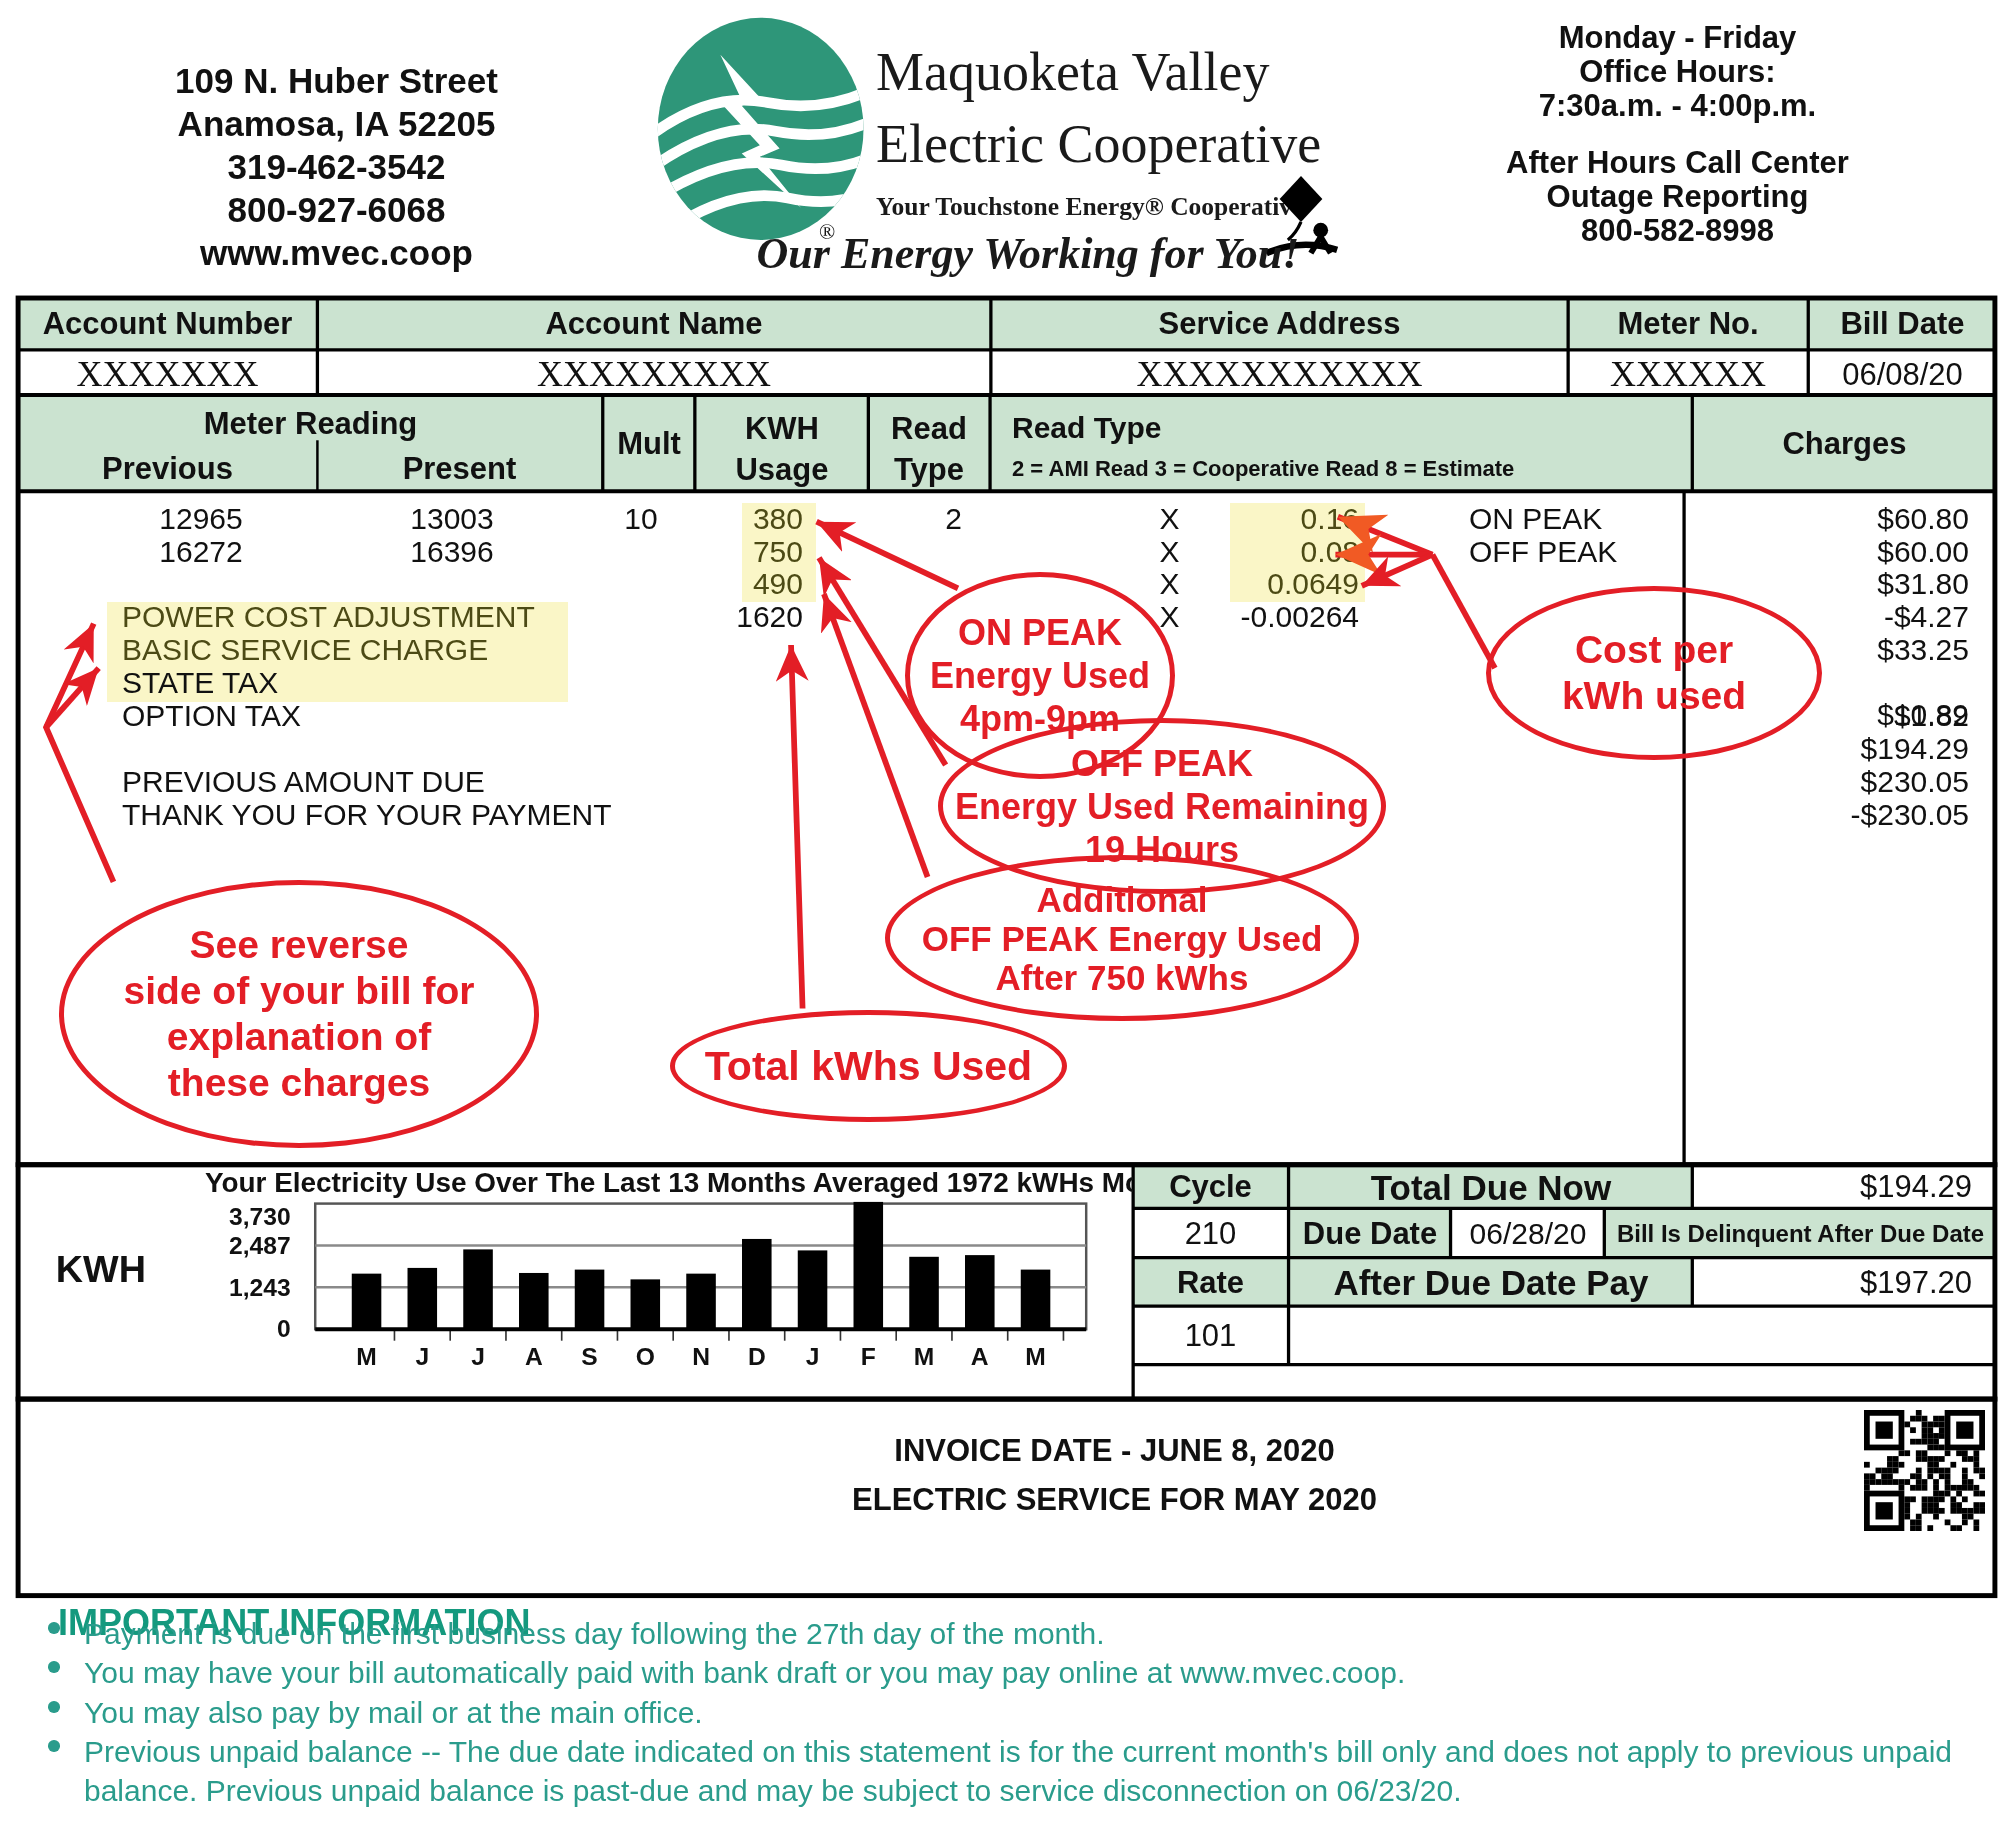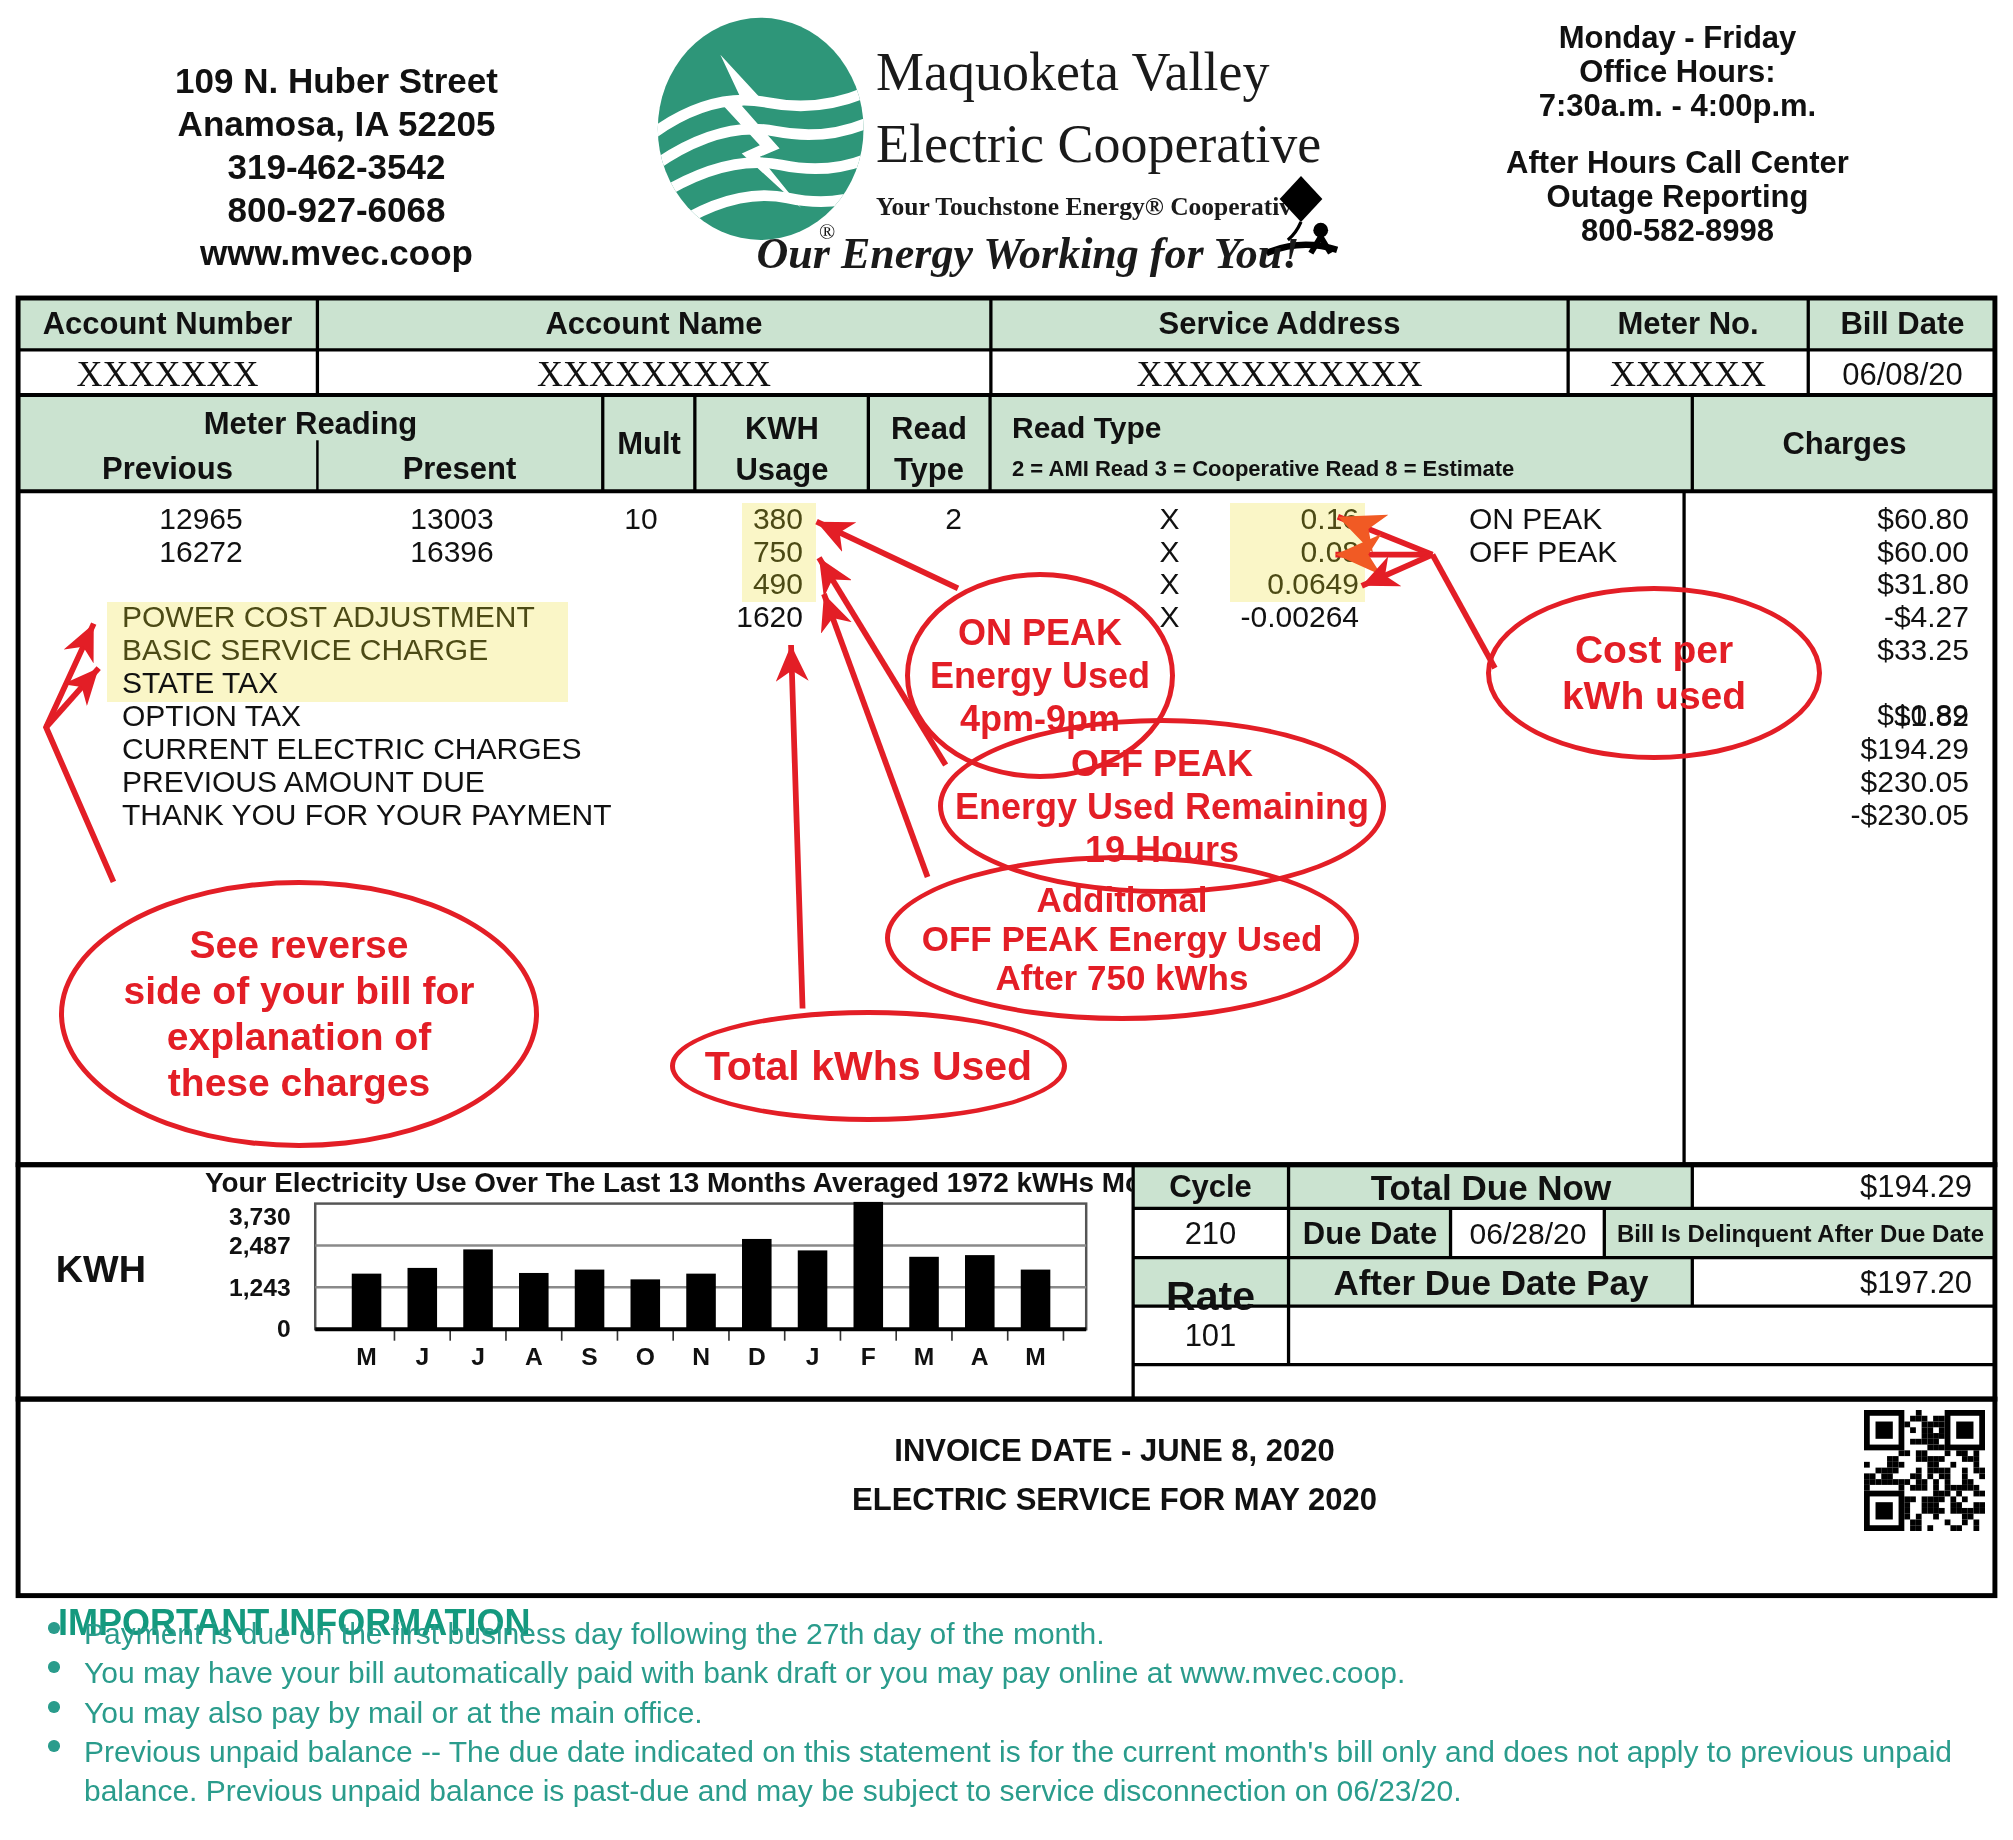--- a/index.html
+++ b/index.html
@@ -176,21 +176,20 @@
   <div class="t r olive" style="left:1201px;top:567px;width:158px;font-size:30px;">0.0649</div>
   <div class="t r" style="left:1201px;top:600px;width:158px;font-size:30px;">-0.00264</div>
 
   <div class="t" style="left:1469px;top:502px;font-size:30px;">ON PEAK</div>
   <div class="t" style="left:1469px;top:535px;font-size:30px;">OFF PEAK</div>
 
   <div class="t olive" style="left:122px;top:600px;font-size:30px;">POWER COST ADJUSTMENT</div>
   <div class="t olive" style="left:122px;top:633px;font-size:30px;">BASIC SERVICE CHARGE</div>
   <div class="t" style="left:122px;top:666px;font-size:30px;">STATE TAX</div>
   <div class="t" style="left:122px;top:699px;font-size:30px;">OPTION TAX</div>
-  <div class="t" style="left:122px;top:732px;font-size:30px;">CURRENT ELECTRIC CHARGES</div>
   <div class="t" style="left:122px;top:765px;font-size:30px;">PREVIOUS AMOUNT DUE</div>
   <div class="t" style="left:122px;top:798px;font-size:30px;">THANK YOU FOR YOUR PAYMENT</div>
 
   <div class="t r" style="left:1768px;top:502px;width:201px;font-size:30px;">$60.80</div>
   <div class="t r" style="left:1768px;top:535px;width:201px;font-size:30px;">$60.00</div>
   <div class="t r" style="left:1768px;top:567px;width:201px;font-size:30px;">$31.80</div>
   <div class="t r" style="left:1768px;top:600px;width:201px;font-size:30px;">-$4.27</div>
   <div class="t r" style="left:1768px;top:633px;width:201px;font-size:30px;">$33.25</div>
   <div class="t r" style="left:1768px;top:698px;width:201px;font-size:30px;">$10.89</div>
   <div class="t r" style="left:1768px;top:699px;width:201px;font-size:30px;">$1.82</div>
@@ -302,21 +301,21 @@
       <text x="100" y="142" text-anchor="middle" class="ck">KWH</text>
     </svg>
 
   <div class="t b c" style="left:1133px;top:1169px;width:155px;font-size:31px;">Cycle</div>
   <div class="t b c" style="left:1289px;top:1168px;width:404px;font-size:35px;">Total Due Now</div>
   <div class="t r" style="left:1702px;top:1169px;width:270px;font-size:31px;">$194.29</div>
   <div class="t c" style="left:1133px;top:1216px;width:155px;font-size:31px;">210</div>
   <div class="t b c" style="left:1289px;top:1216px;width:162px;font-size:31px;">Due Date</div>
   <div class="t c" style="left:1451px;top:1217px;width:154px;font-size:30px;">06/28/20</div>
   <div class="t b c" style="left:1605px;top:1220px;width:391px;font-size:24px;">Bill Is Delinquent After Due Date</div>
-  <div class="t b c" style="left:1133px;top:1265px;width:155px;font-size:41px;margin-top:8px;">Rate</div>
+  <div class="t b c" style="left:1133px;top:1265px;width:155px;font-size:31px;">Rate</div>
   <div class="t b c" style="left:1289px;top:1263px;width:404px;font-size:35px;">After Due Date Pay</div>
   <div class="t r" style="left:1702px;top:1265px;width:270px;font-size:31px;">$197.20</div>
   <div class="t c" style="left:1133px;top:1318px;width:155px;font-size:31px;">101</div>
 
   <div class="t b c" style="left:292px;top:1433px;width:1645px;font-size:31px;">INVOICE DATE - JUNE 8, 2020</div>
   <div class="t b c" style="left:292px;top:1482px;width:1645px;font-size:31px;">ELECTRIC SERVICE FOR MAY 2020</div>
   <svg id="qr-svg" style="position:absolute;left:1864px;top:1410px;width:121px;height:121px;" viewBox="0 0 147 147">
       <rect x="63" y="0" width="7" height="7" fill="#000"></rect>
       <rect x="56" y="7" width="7" height="7" fill="#000"></rect>
       <rect x="63" y="7" width="7" height="7" fill="#000"></rect>

